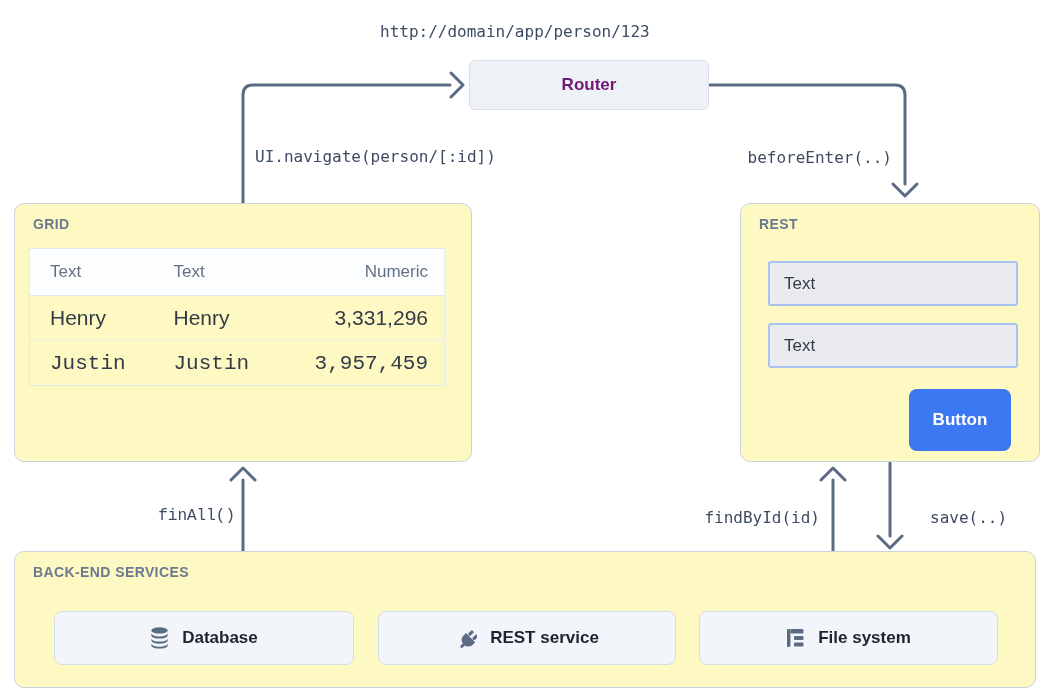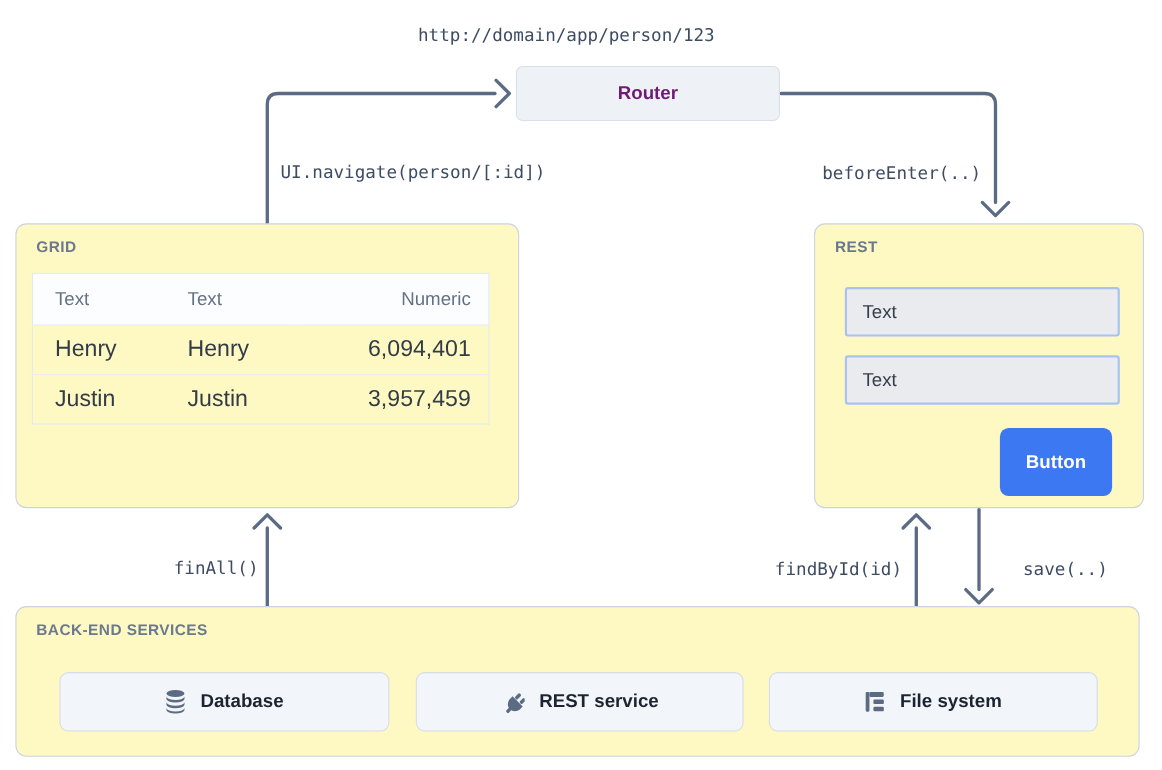--- a/index.html
+++ b/index.html
@@ -29,21 +29,21 @@
 
   
   .grid-panel { left: 14px; top: 203px; width: 458px; height: 259px; }
   .grid-table { position: absolute; left: 14px; top: 44px; width: 416px; border-collapse: collapse;
     border: 1px solid #e4e9ef; }
   .grid-table th { font-size: 17px; font-weight: normal; color: #647185; text-align: left;
     height: 47px; padding-left: 20px; background: #fcfdfe; border-bottom: 1px solid #e4e9ef; }
   .grid-table td { font-size: 21px; color: #323b47; height: 45px; padding-left: 20px;
     border-bottom: 1px solid #e9edf2; }
   .grid-table .num { text-align: right; padding-right: 16px; padding-left: 0; }
-  .grid-table tr:last-child td { border-bottom: none; }
+  .grid-table tr:last-child td { border-bottom: none; font-family: Liberation Mono, monospace; }
 
   
   .form-panel { left: 740px; top: 203px; width: 300px; height: 259px; }
   .form-input { position: absolute; left: 27px; width: 250px; height: 45px;
     background: #e9ebee; border: 2px solid #a9c2ef; border-radius: 3px;
     font-family: "Liberation Sans", sans-serif; font-size: 17px; color: #333c48; padding-left: 14px; }
   .form-input.f1 { top: 57px; }
   .form-input.f2 { top: 119px; }
   .form-button { position: absolute; left: 168px; top: 185px; width: 102px; height: 62px;
     background: #3b78f2; border: none; border-radius: 8px; color: #ffffff;
@@ -71,39 +71,39 @@
   <path d="M890,463 V536 M878,536 L890,548 L902,536"></path>
 </svg>
 
 <div class="abs mono url-label">http://domain/app/person/123</div>
 <div class="abs router-box">
   <span>Router</span>
 </div>
 
 <div class="abs mono edge-label" style="left:255px; top:147px;">UI.navigate(person/[:id])</div>
 <div class="abs mono edge-label" style="left:892px; top:148px; transform:translateX(-100%);">beforeEnter(..)</div>
-<div class="abs mono edge-label" style="left:235px; top:507px; transform:translateX(-100%);">finAll()</div>
+<div class="abs mono edge-label" style="left:235px; top:507px; transform:translateX(-100%);font-family:Liberation Mono, monospace;">finAll()</div>
 <div class="abs mono edge-label" style="left:820px; top:508px; transform:translateX(-100%);">findById(id)</div>
 <div class="abs mono edge-label" style="left:930px; top:508px;">save(..)</div>
 
 <div class="panel grid-panel">
   <div class="panel-title">GRID</div>
   <table class="grid-table">
     <thead>
       <tr>
         <th>Text</th>
         <th>Text</th>
         <th class="num">Numeric</th>
       </tr>
     </thead>
     <tbody>
       <tr>
         <td>Henry</td>
         <td>Henry</td>
-        <td class="num">6,094,401</td>
+        <td class="num">3,331,296</td>
       </tr>
       <tr>
         <td>Justin</td>
         <td>Justin</td>
         <td class="num">3,957,459</td>
       </tr>
     </tbody>
   </table>
 </div>
 

